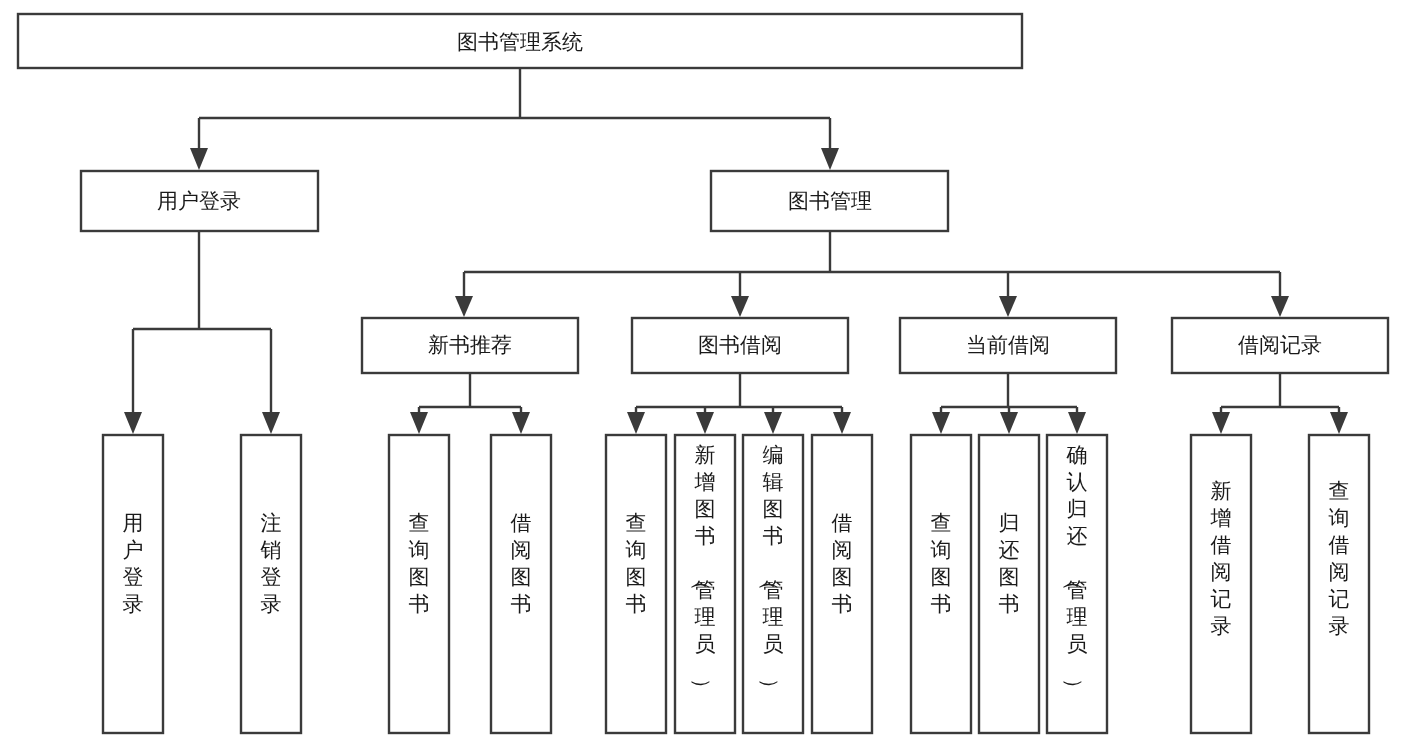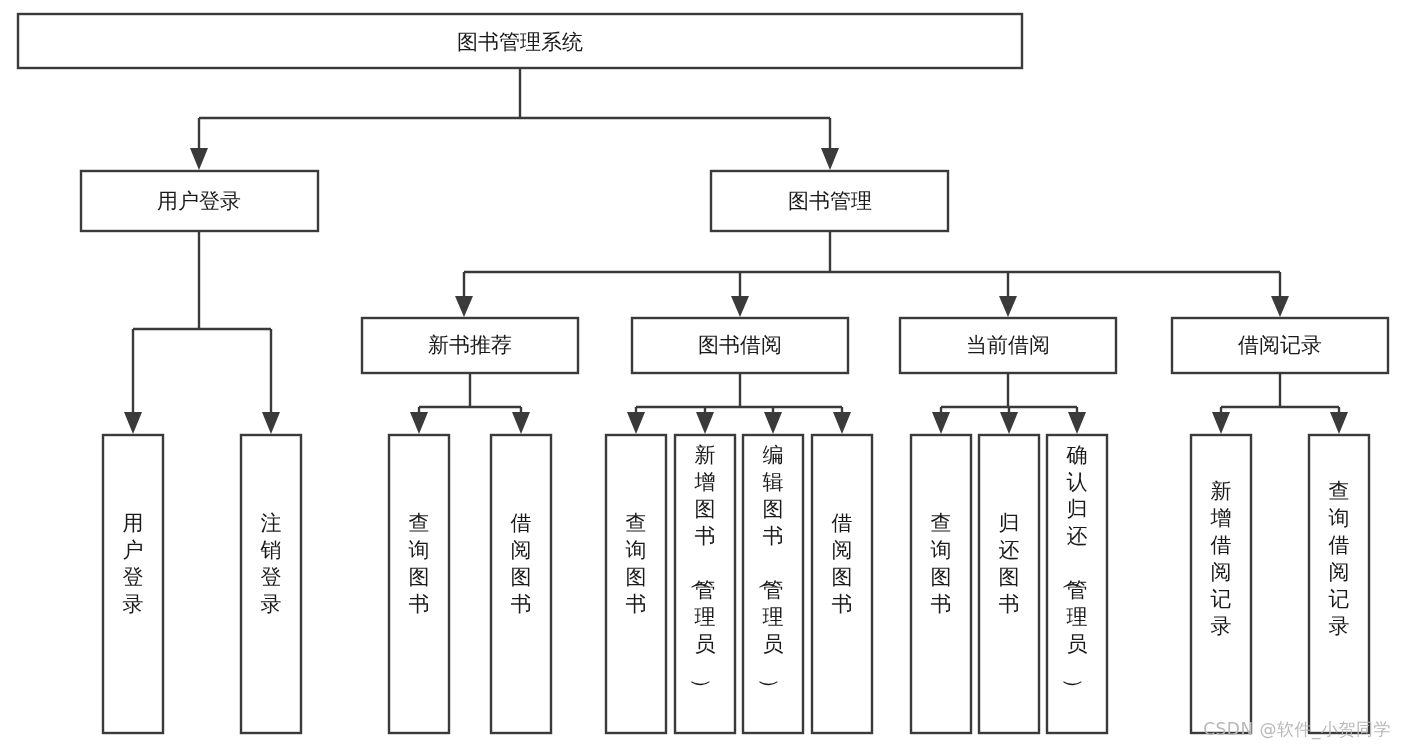--- a/index.html
+++ b/index.html
@@ -234,14 +234,13 @@
       </g>
 
       <g>
         <rect class="node-rect" x="1309" y="435" width="60" height="298"></rect>
         <text class="node-label-v" x="1339" y="498"><tspan x="1339" y="498">查</tspan><tspan x="1339" y="525">询</tspan><tspan x="1339" y="552">借</tspan><tspan x="1339" y="579">阅</tspan><tspan x="1339" y="606">记</tspan><tspan x="1339" y="633">录</tspan></text>
       </g>
 
     </g>
   </svg>
 
-  <div class="watermark-text">CSDN @软件_小贺同学</div>
 </div>
 
 </body></html>

